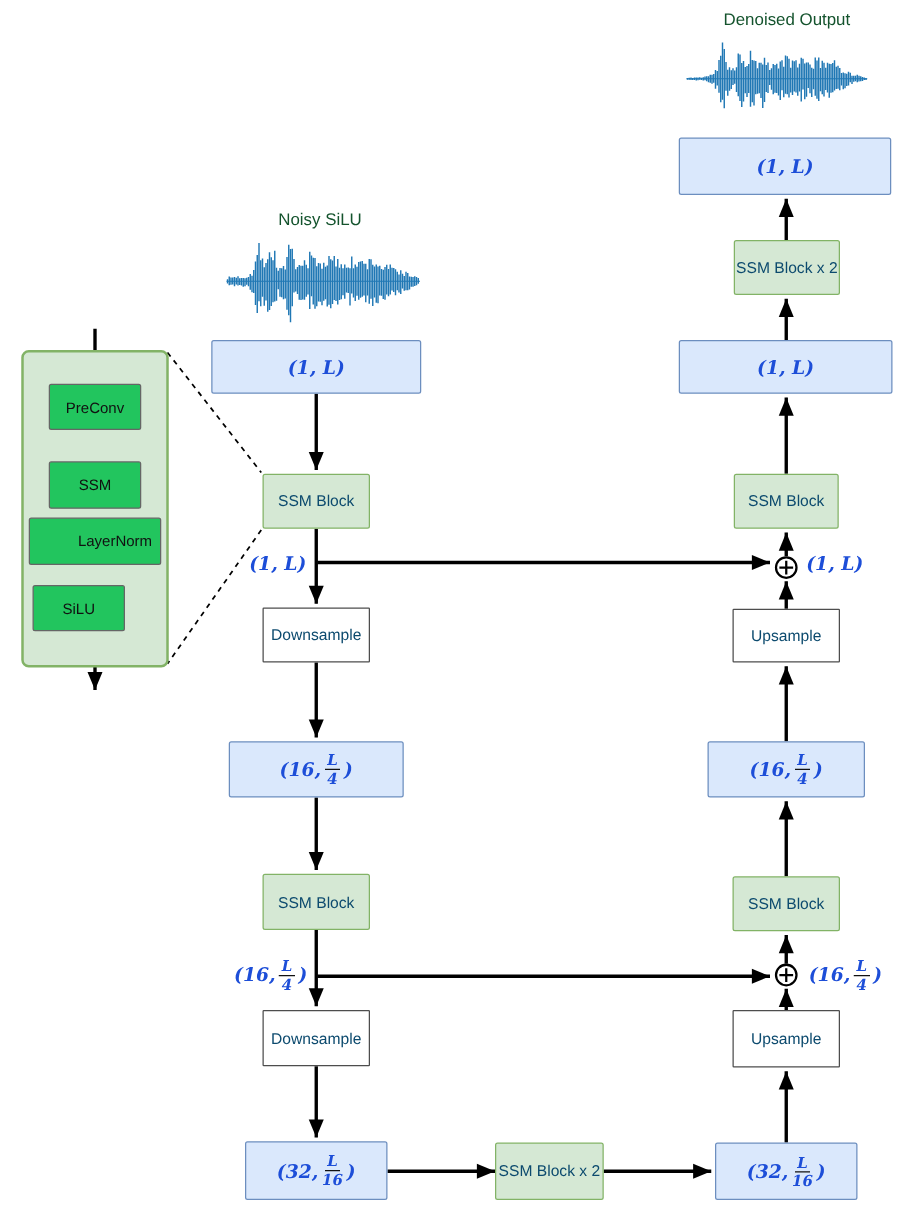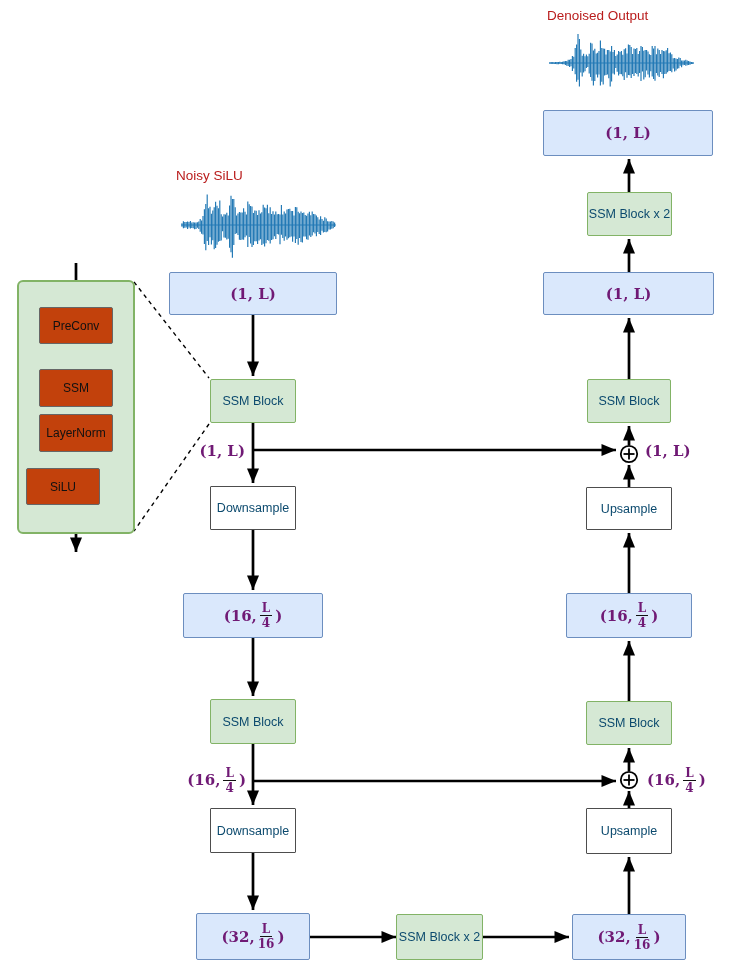--- a/index.html
+++ b/index.html
@@ -14,29 +14,29 @@
   }
   .blue{background:var(--blue_fill);border:1px solid var(--blue_border);border-radius:2px;}
   .green{background:var(--green_fill);border:1px solid var(--green_border);border-radius:2px;}
   .white{background:var(--white_fill);border:1px solid var(--white_border);border-radius:1px;}
   .inset-box{
     position:absolute;background:var(--green_fill);
     border:2px solid var(--green_border);border-radius:6px;
   }
   .inset-item{
     position:absolute;display:flex;align-items:center;justify-content:center;
-    background:#c2410c;border:1px solid #666;border-radius:2px;
+    background:#22c55e;border:1px solid #666;border-radius:2px;
     font-size:12px;color:#111;
   }
   .title{
-    position:absolute;font-size:13.5px;color:#b91c1c;
+    position:absolute;font-size:13.5px;color:#14532d;text-align:center;
   }
   .math{
     font-family:"DejaVu Serif","Liberation Serif",serif;
-    font-weight:bold;font-size:15px;color:#701a75;
+    font-style:italic;font-weight:bold;font-size:15px;color:#1d4ed8;
   }
   .mathlabel{position:absolute;display:flex;align-items:center;}
   .alignr{justify-content:flex-end;}
   .alignl{justify-content:flex-start;}
   .frac{
     display:inline-flex;flex-direction:column;align-items:center;
     vertical-align:middle;margin:0 3px;line-height:1;
   }
   .frac .num{display:block;font-size:12px;padding:0 2px 1px 2px;border-bottom:1.4px solid #111;}
   .frac .den{display:block;font-size:12px;padding-top:1px;}
@@ -322,21 +322,21 @@
         <line x1="149.4000000000003" x2="149.4000000000003" y1="32.5" y2="40.4" stroke="#1f77b4" stroke-width="1.15"></line>
         <line x1="150.8000000000003" x2="150.8000000000003" y1="32.0" y2="39.7" stroke="#1f77b4" stroke-width="1.15"></line>
         <line x1="152.2000000000003" x2="152.2000000000003" y1="32.6" y2="39.2" stroke="#1f77b4" stroke-width="1.15"></line>
         <line x1="153.6000000000003" x2="153.6000000000003" y1="33.4" y2="38.0" stroke="#1f77b4" stroke-width="1.15"></line>
       </svg>
     </div>
 
   <div class="inset-box" style="left:17px;top:280px;width:114px;height:250px;"></div>
   <div class="inset-item" style="left:39px;top:307px;width:72px;height:35px;">PreConv</div>
   <div class="inset-item" style="left:39px;top:369px;width:72px;height:36px;">SSM</div>
-  <div class="inset-item" style="left:39px;top:414px;width:72px;height:36px;">LayerNorm</div>
+  <div class="inset-item" style="left:23px;top:414px;width:72px;height:36px;padding-left:32px;">LayerNorm</div>
   <div class="inset-item" style="left:26px;top:468px;width:72px;height:35px;">SiLU</div>
 
   <div class="node blue math" style="left:169px;top:272px;width:168px;height:43px;">(1, L)</div>
   <div class="node green" style="left:210px;top:379px;width:86px;height:44px;">SSM Block</div>
   <div class="mathlabel math alignr" style="left:163px;top:441px;width:82px;height:20px;">(1, L)</div>
   <div class="node white" style="left:210px;top:486px;width:86px;height:44px;">Downsample</div>
   <div class="node blue math" style="left:183px;top:593px;width:140px;height:45px;">
     <span>(16,</span>
       <span class="frac">
         <span class="num">L</span>

